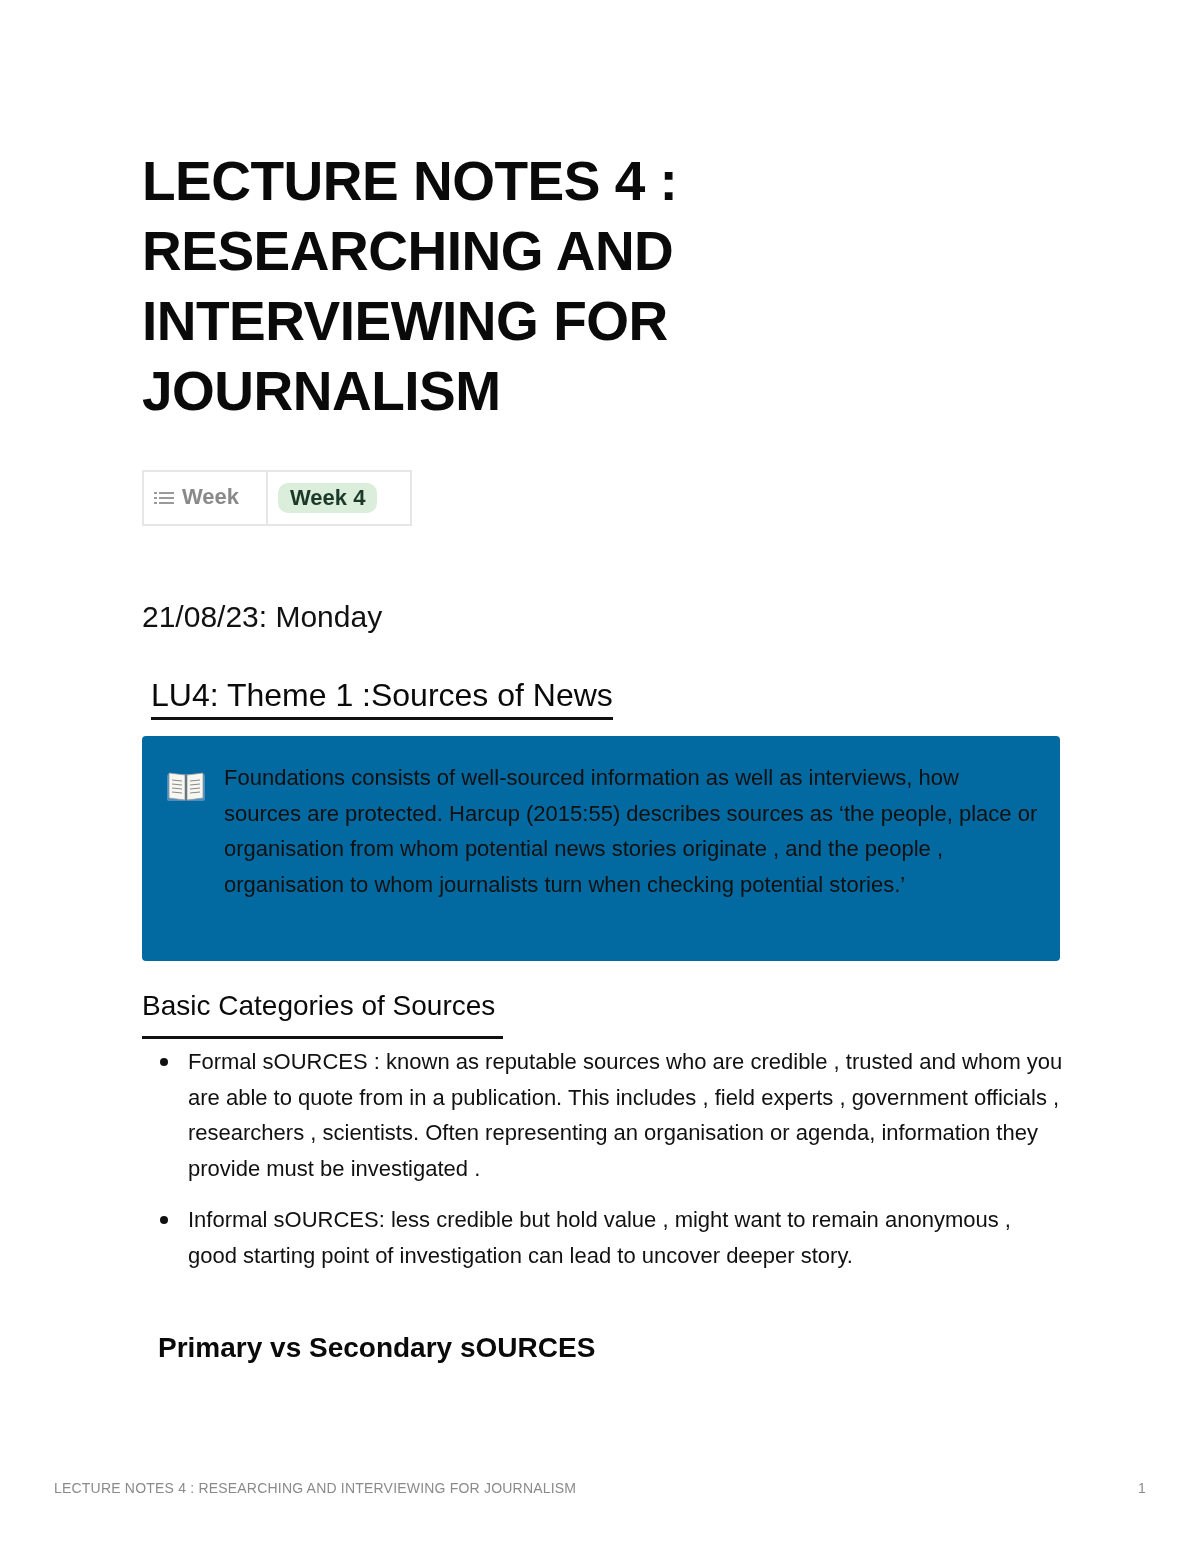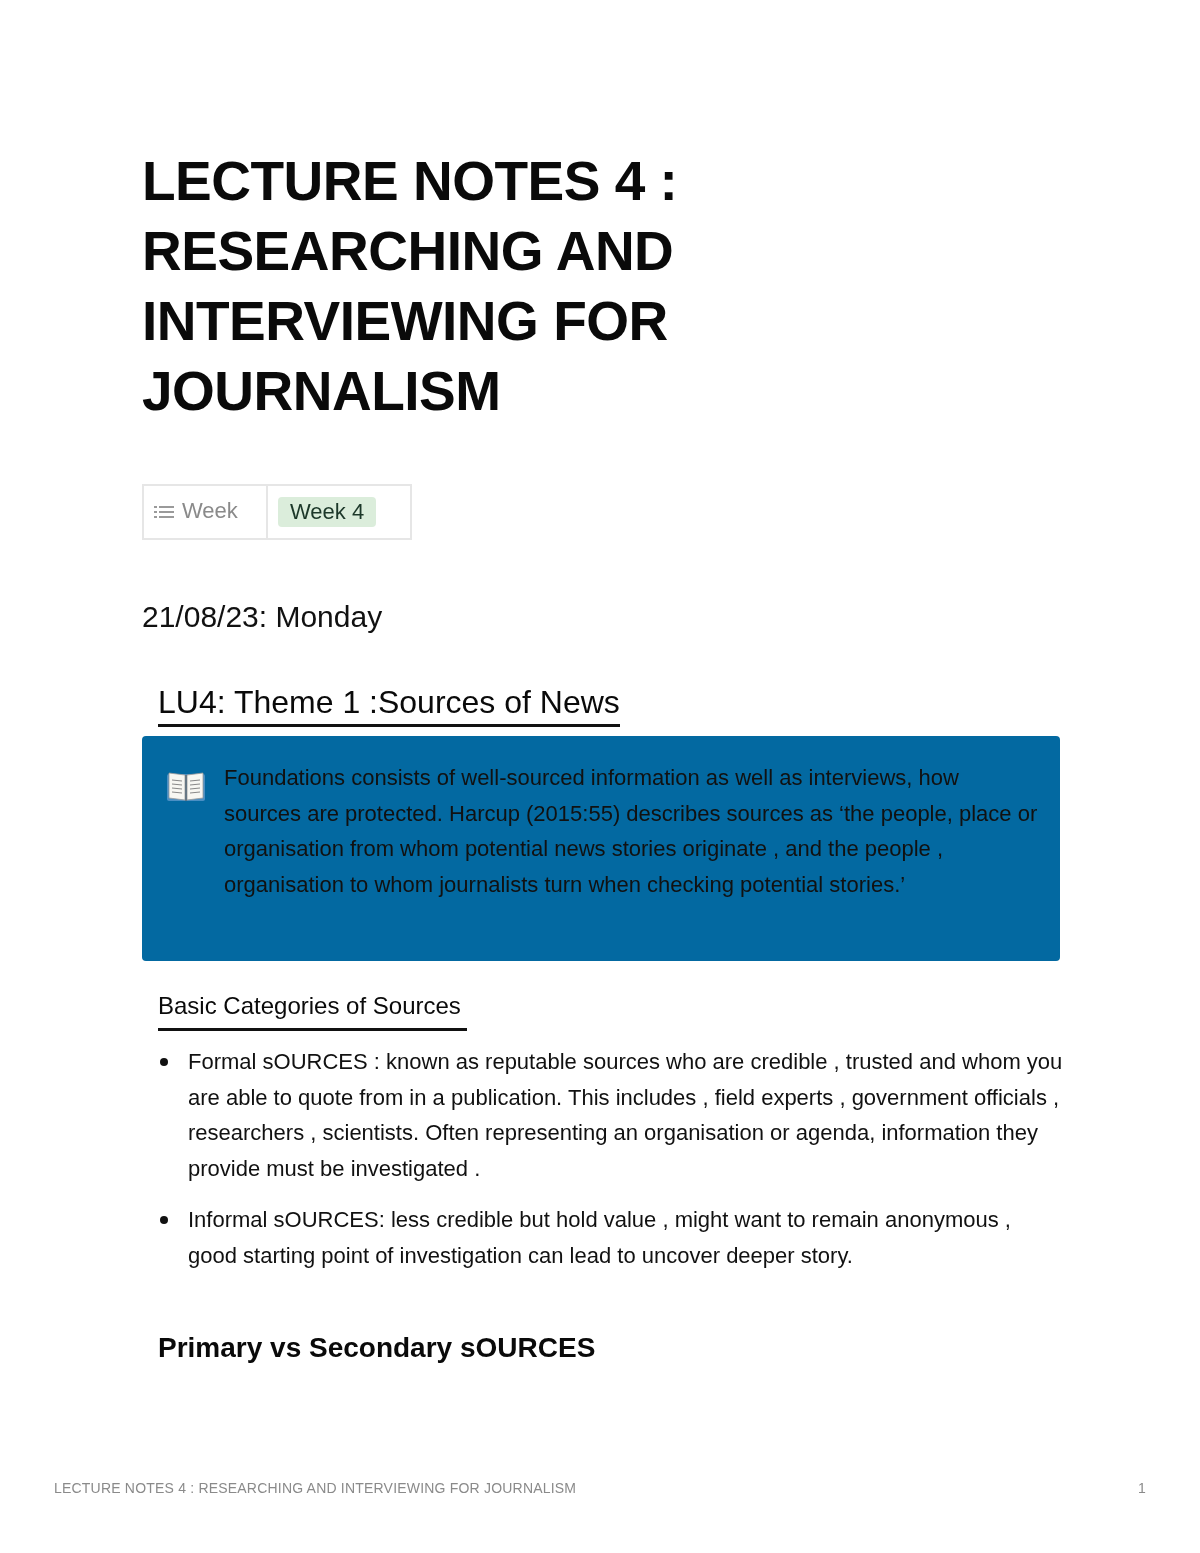--- a/index.html
+++ b/index.html
@@ -8,53 +8,54 @@
       font-family: "Liberation Sans", "DejaVu Sans", sans-serif;
       color: #111111;
     }
     .page { position: absolute; left: 142px; top: 0; width: 918px; }
     .title {
       position: absolute; left: 0; top: 146px; width: 620px;
       font-size: 55px; font-weight: 700; line-height: 70px;
       letter-spacing: -0.5px; margin: 0; color: #0a0a0a;
     }
     .props {
-      position: absolute; left: 0; top: 484px;
+      position: absolute; left: 0; top: 470px;
       border-collapse: collapse;
+      font-weight: bold;
     }
     .props td {
       border: 2px solid #e6e6e6; height: 52px; padding: 0 10px;
       font-size: 22px; vertical-align: middle;
     }
     .props td.key { width: 102px; color: #8a8a8a; }
     .props td.val { width: 122px; color: #111; }
     .prop-icon { display: inline-block; width: 20px; vertical-align: middle; margin-right: 8px; }
     .tag {
       display: inline-block; background: #dbeddb; color: #1c3829;
-      border-radius: 4px; padding: 2px 12px; font-size: 22px;
+      border-radius: 10px; padding: 2px 12px; font-size: 22px;
     }
     .date { position: absolute; left: 0; top: 600px; font-size: 30px; color: #111; }
     .h1 {
-      position: absolute; left: 0; top: 666px; margin: 16px;
+      position: absolute; left: 0; top: 666px; margin: 9px;
       font-size: 32px; font-weight: 400; color: #0a0a0a;
       border-bottom: 3px solid #111; padding-bottom: 2px; line-height: 40px;
     }
     .callout {
       position: absolute; left: 0; top: 736px; width: 918px; height: 225px;
       background: #0369a1; border-radius: 4px; box-sizing: border-box;
     }
     .callout-icon { position: absolute; left: 24px; top: 34px; width: 40px; height: 34px; }
     .callout-text {
       position: absolute; left: 82px; top: 24px; width: 815px;
       font-size: 22px; line-height: 35.5px; color: #111;
     }
     .h2 {
-      position: absolute; left: 16px; top: 988px; margin: 0;
-      font-size: 24px; font-weight: 400; color: #0a0a0a;
-      border-bottom: 3px solid #111; line-height: 36px; padding-bottom: 4px;
+      position: absolute; left: 0; top: 988px; margin: 0;
+      font-size: 28px; font-weight: 400; color: #0a0a0a;
+      border-bottom: 3px solid #111; line-height: 36px; padding-bottom: 12px;
       white-space: pre;
     }
     .h2-plain {
       position: absolute; left: 16px; top: 1330px; margin: 0;
       font-size: 28px; font-weight: 700; color: #0a0a0a; line-height: 36px;
     }
     .bullets {
       position: absolute; left: 0; top: 1040px; width: 918px;
       margin: 4px; padding: 0; list-style: none;
     }

